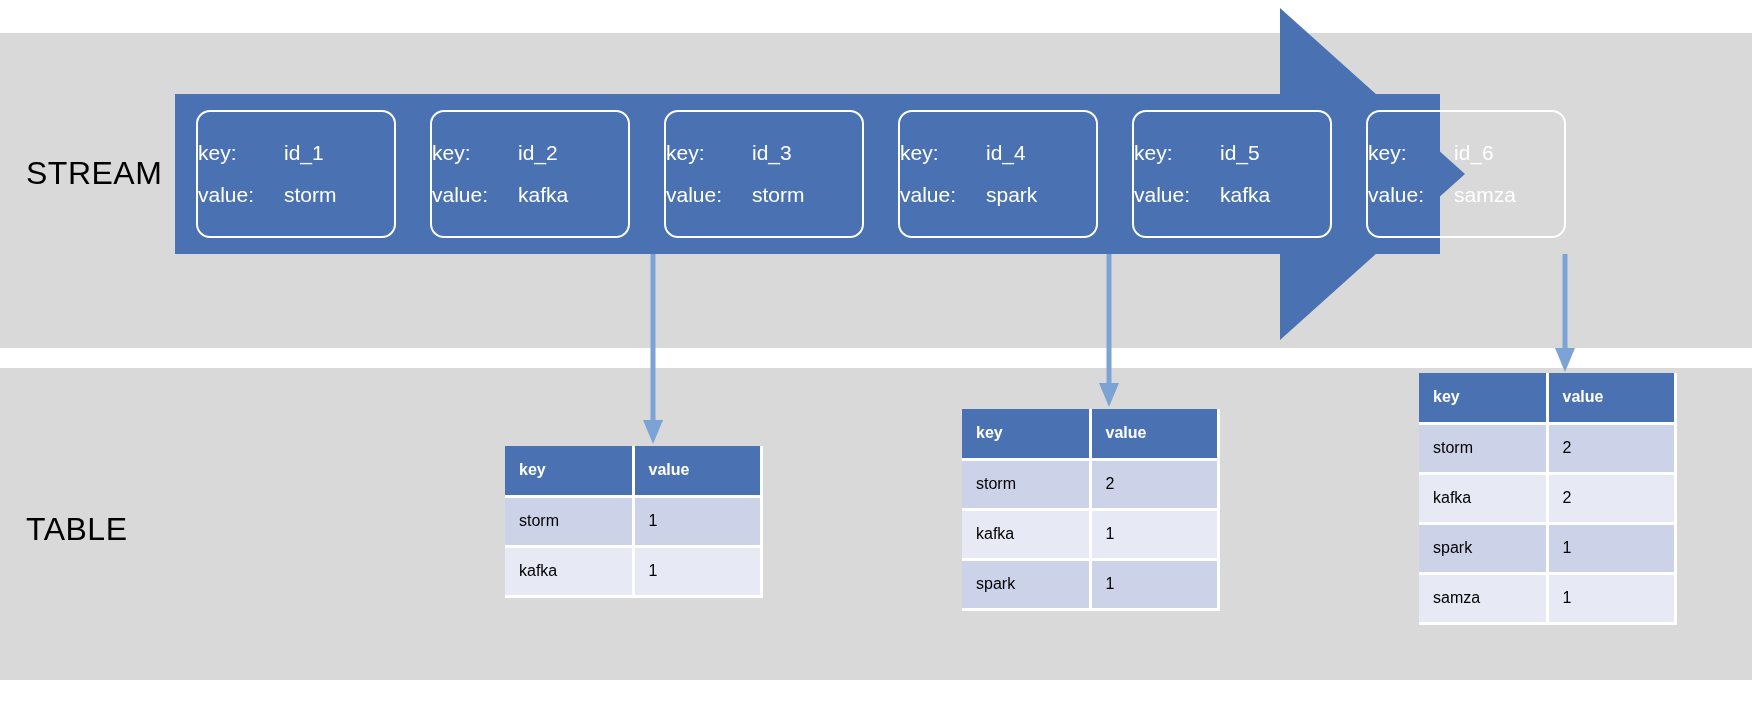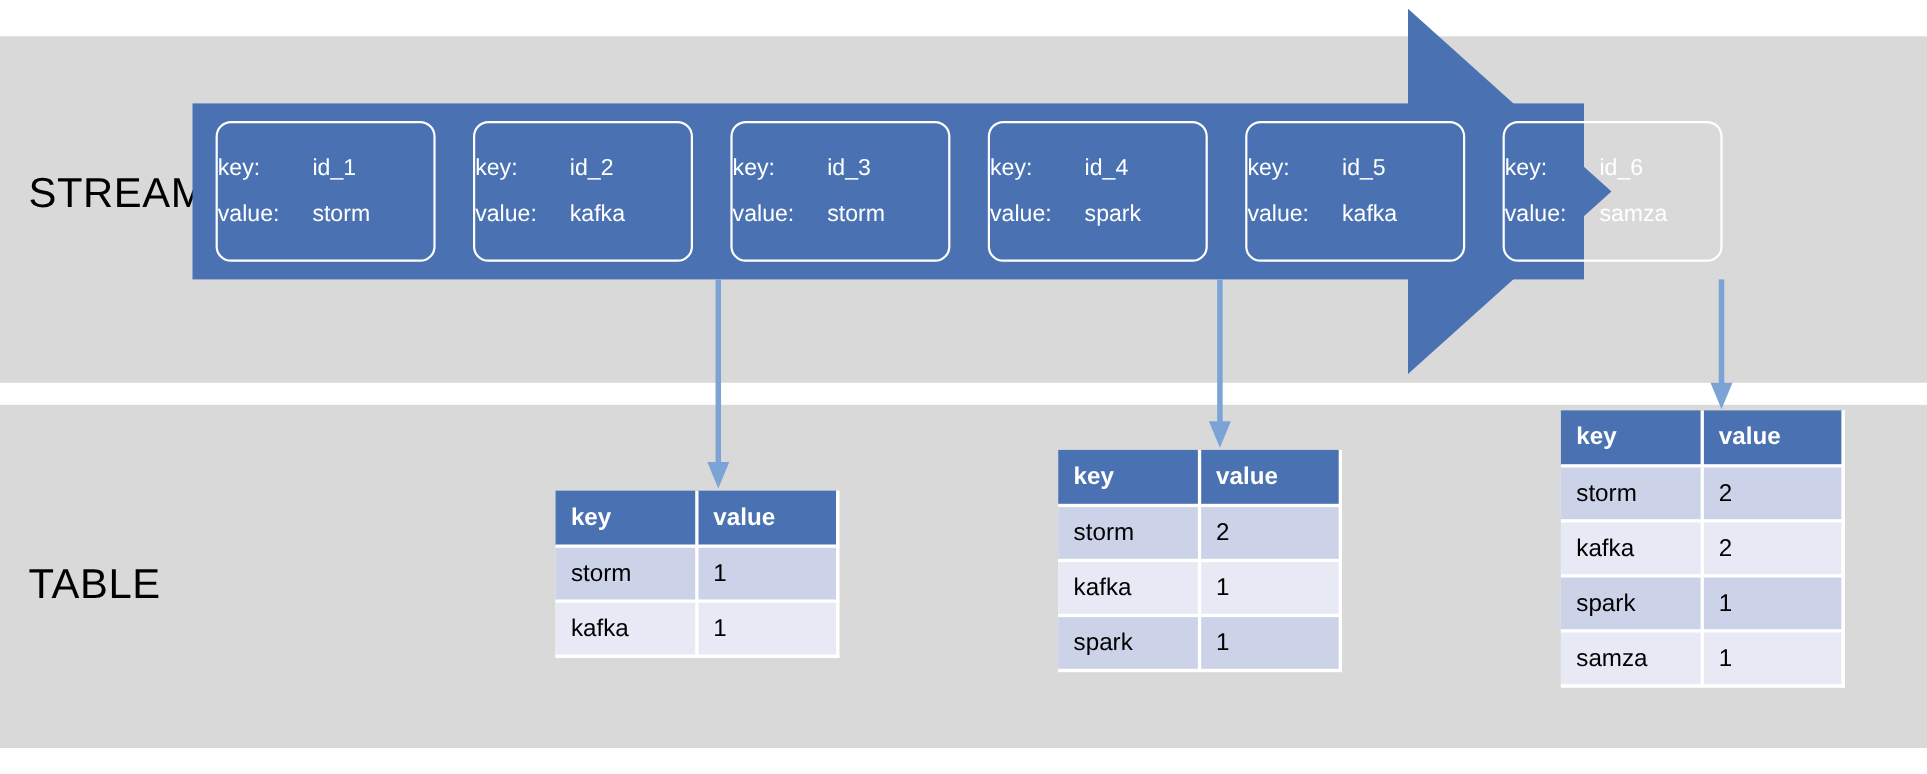--- a/index.html
+++ b/index.html
@@ -25,21 +25,21 @@
     left: 0;
     width: 1752px;
     background: #d9d9d9;
   }
   .band-stream { top: 33px;  height: 315px; }
   .band-table  { top: 368px; height: 312px; }
 
   
   .row-label {
     position: absolute;
-    font-size: 38px;
+    font-size: 32px;
     letter-spacing: 0.5px;
     color: #000000;
     white-space: nowrap;
   }
   .label-stream { left: 26px; top: 155px; }
   .label-table  { left: 26px; top: 511px; }
 
   
   .stream-arrow-body {
     position: absolute;
@@ -88,21 +88,21 @@
     position: absolute;
     width: 26px;
     overflow: visible;
   }
   .connector svg { display: block; overflow: visible; }
 
   
   .state-table {
     position: absolute;
     border-collapse: collapse;
-    font-size: 22px;
+    font-size: 16px;
     background: #ffffff;
     box-shadow: 0 0 0 0 transparent;
   }
   .state-table th,
   .state-table td {
     text-align: left;
     padding: 0 0 0 14px;
     height: 50px;
     box-sizing: border-box;
     border-right: 3px solid #ffffff;

